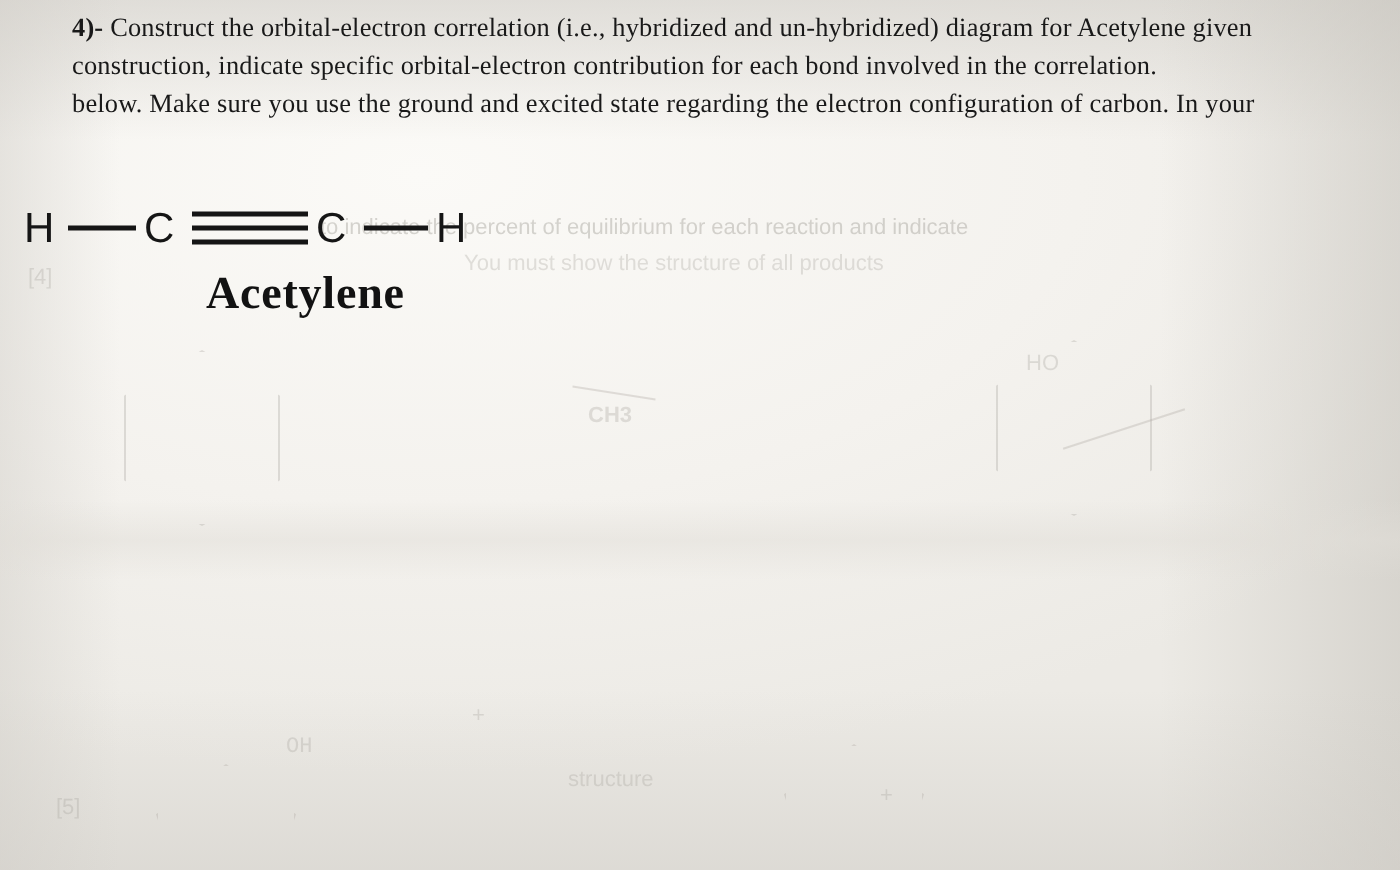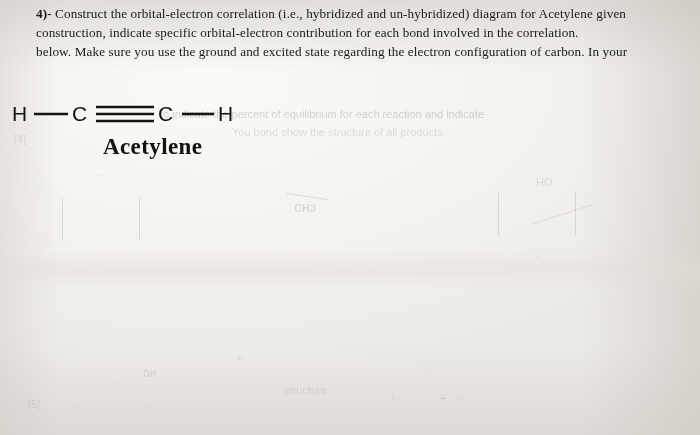--- a/index.html
+++ b/index.html
@@ -146,34 +146,34 @@
 
 <div class="page">
 
   <div class="paper-shade-top"></div>
   <div class="paper-shade-right"></div>
   <div class="paper-shade-bottom"></div>
   <div class="paper-shade-left"></div>
   <div class="paper-crease"></div>
 
   <div class="ghost" style="left:160px; top:108px;">to indicate the percent of equilibrium for each reaction and indicate</div>
-  <div class="ghost ghost-faint" style="left:232px; top:126px;">You bond show the structure of all products</div>
+  <div class="ghost ghost-faint" style="left:232px; top:126px;">You must show the structure of all products</div>
 
   <div class="ghost-shape ghost-hex" style="left:62px; top:175px;"></div>
   <div class="ghost-shape ghost-hex" style="left:498px; top:170px;"></div>
   <div class="ghost-shape ghost-pent" style="left:78px; top:382px;"></div>
   <div class="ghost-shape ghost-pent" style="left:392px; top:372px;"></div>
   <div class="ghost-line" style="left:530px; top:214px; width:64px; transform:rotate(-18deg);"></div>
   <div class="ghost-line" style="left:286px; top:196px; width:42px; transform:rotate(9deg);"></div>
   <div class="ghost ghost-faint" style="left:14px; top:133px;">[4]</div>
   <div class="ghost ghost-faint" style="left:28px; top:398px;">[5]</div>
   <div class="ghost ghost-faint" style="left:236px; top:352px;">+</div>
   <div class="ghost ghost-faint" style="left:440px; top:392px;">+</div>
   <div class="ghost ghost-faint" style="left:284px; top:384px;">structure</div>
-  <div class="ghost ghost-faint" style="left:536px; top:176px;">HO</div>
+  <div class="ghost ghost-faint" style="left:513px; top:176px;">HO</div>
   <div class="ghost ghost-faint" style="left:143px; top:368px;font-family:Liberation Mono, monospace;">OH</div>
   <div class="ghost ghost-faint" style="left:294px; top:202px;font-weight:bold;">CH3</div>
 
   <div class="question-block">
     <div class="question-line">
       <span class="q-number">4)-</span>
       <span>Construct the orbital-electron correlation (i.e., hybridized and un-hybridized) diagram for Acetylene given</span>
     </div>
     <div class="question-line">construction, indicate specific orbital-electron contribution for each bond involved in the correlation.</div>
     <div class="question-line">below.   Make sure you use the ground and excited state regarding the electron configuration of carbon.  In your</div>

